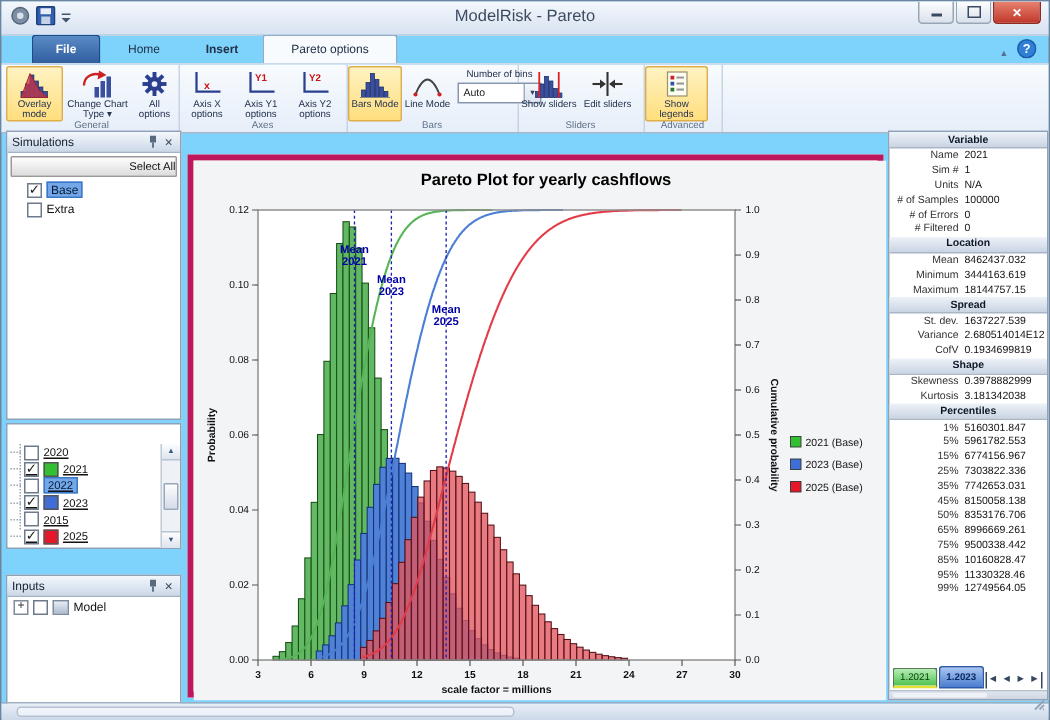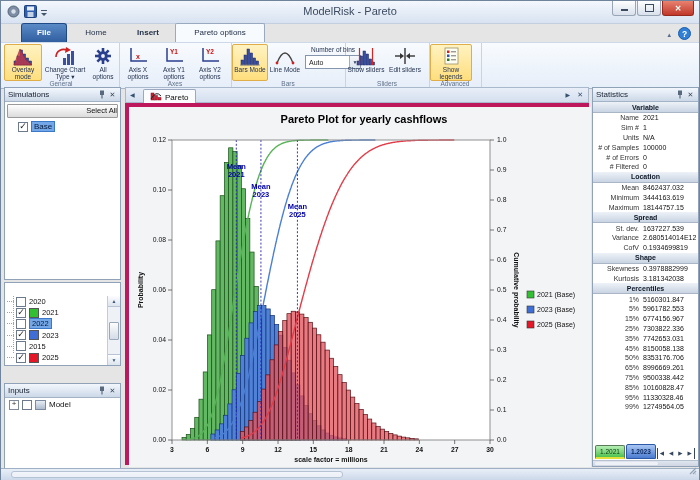--- a/index.html
+++ b/index.html
@@ -1,17 +1,17 @@
 <!DOCTYPE html>
 <html><head>
 <meta charset="utf-8">
 <style>
   html,body{margin:0;padding:0;}
   body{width:700px;height:480px;overflow:hidden;background:#c8d2e0;font-family:"Liberation Sans",sans-serif;}
-  #window{position:absolute;left:0;top:0;width:698px;height:478px;border:1px solid #70839c;background:#e5e5e5;}
+  #window{position:absolute;left:0;top:0;width:698px;height:478px;border:1px solid #70839c;background:#7dd3fc;}
   
   #titlebar{position:absolute;left:0;top:0;right:0;height:22px;background:linear-gradient(#f4f8fd,#d8e2f1);border-bottom:1px solid #c3cfdf;}
   #qat{position:absolute;left:6px;top:3px;display:flex;align-items:center;gap:4px;}
   #win-title{position:absolute;left:0;right:0;top:4px;text-align:center;font-size:11px;color:#3c4b60;}
   #winbtns{position:absolute;right:5px;top:0;display:flex;gap:1px;}
   .wbtn{height:14px;border:1px solid #98a5b5;border-top:none;border-radius:0 0 3px 3px;background:linear-gradient(#fdfefe,#d9e1ec);display:flex;align-items:center;justify-content:center;}
   #btn-min,#btn-max{width:22px;}
   #btn-close{width:30px;background:linear-gradient(#e8826f,#c0392b);border-color:#96291d;color:#fff;font-size:8px;font-weight:bold;}
   .glyph-min{width:7px;height:2px;background:#3a4a60;margin-top:4px;}
   .glyph-max{width:7px;height:6px;border:1.5px solid #3a4a60;}
@@ -46,21 +46,21 @@
   #sim-panel{left:3px;top:86px;width:117px;height:193px;}
   #out-panel{left:3px;top:281px;width:117px;height:84px;}
   #in-panel{left:3px;top:382px;width:117px;height:96px;}
   #select-all{margin:2px;height:12px;background:linear-gradient(#fefefe,#dcdcdc);border:1px solid #9a9a9a;border-radius:1px;font-size:7.5px;text-align:right;line-height:11px;color:#111;}
   .chkrow{height:13px;display:flex;align-items:center;padding-left:13px;font-size:8px;color:#111;position:relative;}
   .cbox{width:8px;height:8px;border:1px solid #6c7a8c;background:#fff;font-size:9px;line-height:7px;color:#222;text-align:center;margin-right:3px;flex:none;}
   .sel-label{background:#74a7e8;border:1px solid #3c78c8;padding:0 2px;color:#041a3a;}
   .swatch{width:8px;height:8px;border:1px solid #555;margin-right:3px;flex:none;}
   #out-list{position:absolute;left:0;top:13px;right:12px;bottom:0;overflow:hidden;}
   #out-list::before{content:"";position:absolute;left:8px;top:0;bottom:12px;border-left:1px dotted #98a4b2;}
-  .orow{height:11.2px;display:flex;align-items:center;font-size:7.5px;color:#111;padding-left:2px;}
+  .orow{height:11.2px;display:flex;align-items:center;font-size:7.5px;color:#111;padding-left:2px;text-decoration:underline;}
   .dash{width:7px;border-top:1px dotted #98a4b2;margin-right:2px;flex:none;}
   #out-scroll{position:absolute;right:0;top:13px;bottom:0;width:12px;background:#eef1f6;border-left:1px solid #c2ccd8;}
   .sbtn{height:10px;font-size:5px;color:#3a5a7a;display:flex;align-items:center;justify-content:center;background:linear-gradient(#fdfdfe,#dde4ee);border-bottom:1px solid #b9c4d2;}
   .sbtn.bot{position:absolute;bottom:0;left:0;right:0;border-top:1px solid #b9c4d2;border-bottom:none;}
   #out-thumb{position:absolute;left:1px;right:1px;top:26px;height:16px;background:linear-gradient(#fdfdfd,#d4dce8);border:1px solid #9aa8ba;border-radius:1px;}
   .exp{width:8px;height:8px;border:1px solid #808a98;background:#fff;font-size:8px;line-height:6px;text-align:center;color:#333;margin-right:3px;flex:none;}
   .modicon{width:9px;height:8px;background:linear-gradient(#e8edf4,#aebccf);border:1px solid #7c8da3;margin-right:3px;flex:none;}
   
   #ctabs{position:absolute;left:124px;top:86px;width:464px;height:16px;background:linear-gradient(#e9eff8,#d3deee);border:1px solid #aab8cc;box-sizing:border-box;}
   .cnav{position:absolute;top:3px;font-size:6px;color:#35516e;}
@@ -312,20 +312,24 @@
           </svg>
         </span>
       <span class="hicon">✕</span>
     </div>
     <div id="select-all">Select All</div>
     <div id="sim-list">
         <div class="chkrow">
           <span class="cbox">✓</span>
           <span class="sel-label">Base</span>
         </div>
+        <div class="chkrow">
+          <span class="cbox"></span>
+          <span>Extra</span>
+        </div>
       </div>
   </div>
 
   <div class="panel" id="out-panel">
     <div id="out-list">
         <div class="orow">
           <span class="dash"></span>
           <span class="cbox"></span>
           <span>2020</span>
         </div>
@@ -380,34 +384,20 @@
     <div id="in-list">
         <div class="chkrow" style="padding-left: 4px;">
           <span class="exp">+</span>
           <span class="cbox"></span>
           <span class="modicon"></span>
           <span>Model</span>
         </div>
       </div>
   </div>
 
-  <div id="ctabs">
-    <span class="cnav" style="left:4px;">◀</span>
-    <div id="ctab">
-      <span id="ctab-icon"><svg width="12" height="10">
-            <rect x="1" y="2" width="3" height="7" fill="#cc2233" stroke="#801122" stroke-width="0.5"></rect>
-            <rect x="4.5" y="4.5" width="3" height="4.5" fill="#cc2233" stroke="#801122" stroke-width="0.5"></rect>
-            <rect x="8" y="6.5" width="3" height="2.5" fill="#cc2233" stroke="#801122" stroke-width="0.5"></rect>
-            <path d="M1,8 Q6,-1 11,5" fill="none" stroke="#222" stroke-width="1"></path>
-          </svg></span>
-      <span>Pareto</span>
-    </div>
-    <span class="cnav" style="right:18px;">▶</span>
-    <span class="cnav" style="right:5px;font-size:7px;">✕</span>
-  </div>
 
   <div id="chart-box">
     <svg id="chart-svg" width="462" height="360" viewBox="0 0 462 360">
         <rect x="0" y="0" width="462" height="360" fill="#f3f4f6"></rect>
         <rect x="43" y="33" width="318" height="300" fill="#ffffff"></rect>
         <text x="235" y="16" fill="#000" font-size="11" font-weight="bold" text-anchor="middle">Pareto Plot for yearly cashflows</text>
         <g>
           <rect x="53.01" y="330.55" width="4.24" height="2.45" fill="#63b863" stroke="#174f17" stroke-width="0.7"></rect>
           <rect x="57.25" y="327.44" width="4.24" height="5.56" fill="#63b863" stroke="#174f17" stroke-width="0.7"></rect>
           <rect x="61.49" y="321.34" width="4.24" height="11.66" fill="#63b863" stroke="#174f17" stroke-width="0.7"></rect>
@@ -595,31 +585,20 @@
           <text x="408" y="190" fill="#111" font-size="7">2021 (Base)</text>
           <rect x="398" y="199" width="7" height="7" fill="#3f6fd6" stroke="#333" stroke-width="0.6"></rect>
           <text x="408" y="205" fill="#111" font-size="7">2023 (Base)</text>
           <rect x="398" y="214" width="7" height="7" fill="#e5182a" stroke="#333" stroke-width="0.6"></rect>
           <text x="408" y="220" fill="#111" font-size="7">2025 (Base)</text>
         </g>
       </svg>
   </div>
 
   <div class="panel" id="stats-panel">
-    <div class="phead">
-      <span>Statistics</span>
-      <span class="sp"></span>
-      <span class="hicon pin">
-          <svg width="8" height="9">
-            <rect x="2" y="0.5" width="4" height="4.5" fill="#5a6a7e"></rect>
-            <line x1="4" y1="5" x2="4" y2="8.5" stroke="#5a6a7e" stroke-width="1.2"></line>
-          </svg>
-        </span>
-      <span class="hicon">✕</span>
-    </div>
     <div id="stats-table">
         <div class="shead">Variable</div>
         <div class="srow">
           <span class="k">Name</span>
           <span class="v">2021</span>
         </div>
         <div class="srow">
           <span class="k">Sim #</span>
           <span class="v">1</span>
         </div>

